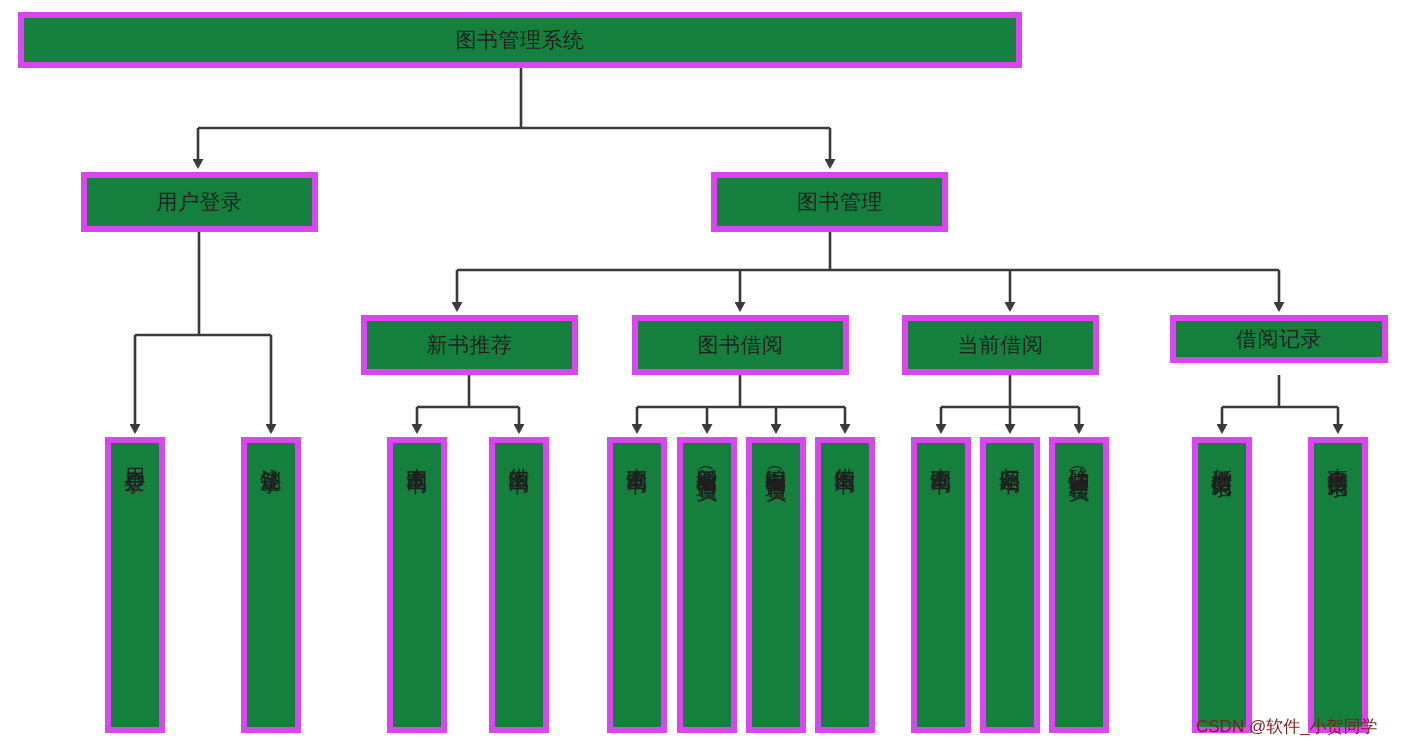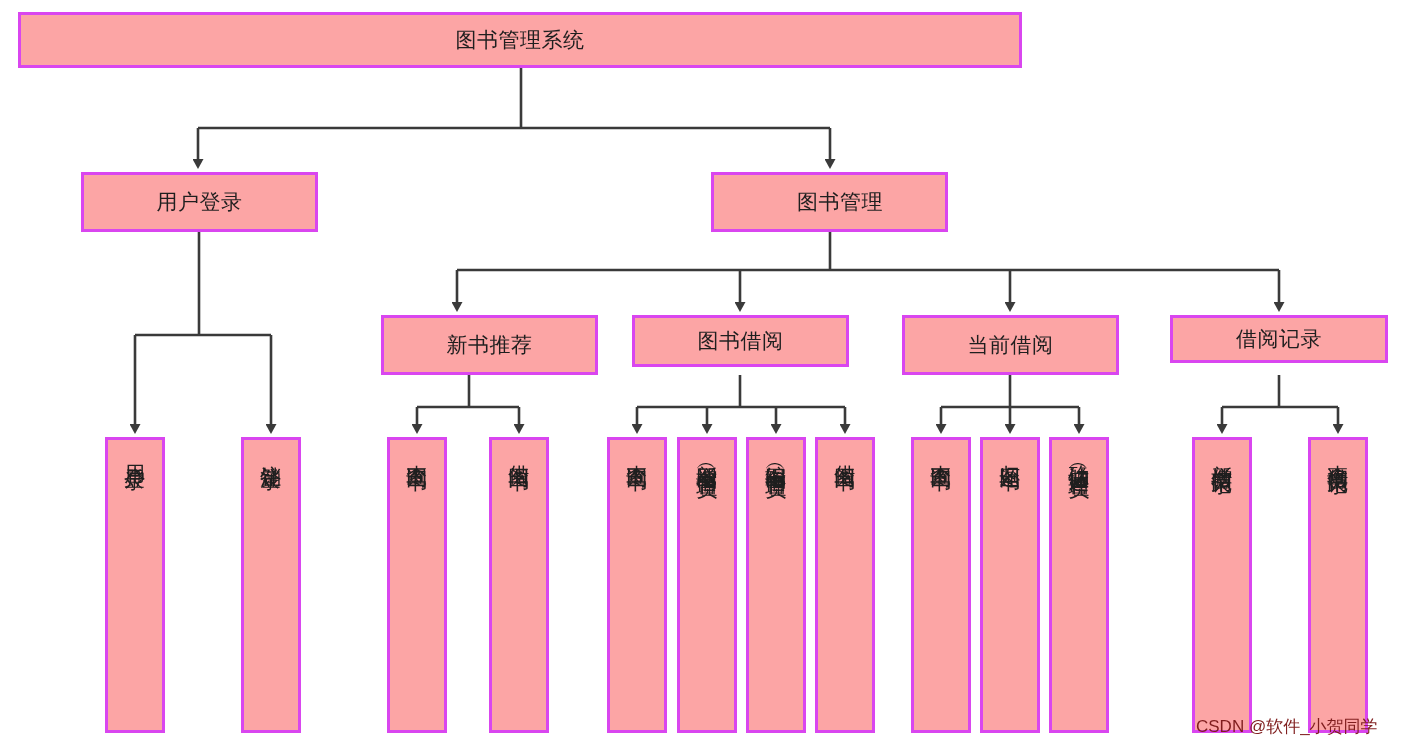--- a/index.html
+++ b/index.html
@@ -20,22 +20,22 @@
   #wires {
     position: absolute;
     left: 0;
     top: 0;
     width: 1405px;
     height: 747px;
   }
   .node {
     position: absolute;
     box-sizing: border-box;
-    background: #fca5a5;
-    border: 3px solid #d946ef;
+    background: #15803d;
+    border: 6px solid #d946ef;
     display: flex;
     align-items: center;
     justify-content: center;
     text-align: center;
     color: #1f1f1f;
   }
   .node .label {
     display: block;
     line-height: 1.12;
     letter-spacing: 0.5px;
@@ -122,27 +122,27 @@
     <span class="label">图书管理系统</span>
   </div>
 
   <div class="node horizontal" style="left:81px; top:172px; width:237px; height:60px;">
     <span class="label">用户登录</span>
   </div>
   <div class="node horizontal" style="left:711px; top:172px; width:237px; height:60px;padding-left:21px;">
     <span class="label">图书管理</span>
   </div>
 
-  <div class="node horizontal" style="left:361px; top:315px; width:217px; height:60px;margin-left:20px;">
+  <div class="node horizontal" style="left:361px; top:315px; width:217px; height:60px;">
     <span class="label">新书推荐</span>
   </div>
-  <div class="node horizontal" style="left:632px; top:315px; width:217px; height:52px;">
+  <div class="node horizontal" style="left:632px; top:315px; width:217px; height:60px;">
     <span class="label">图书借阅</span>
   </div>
-  <div class="node horizontal" style="left:902px; top:315px; width:217px; height:60px;">
+  <div class="node horizontal" style="left:902px; top:315px; width:197px; height:60px;">
     <span class="label">当前借阅</span>
   </div>
   <div class="node horizontal" style="left:1170px; top:315px; width:218px; height:48px;">
     <span class="label">借阅记录</span>
   </div>
 
   <div class="node vertical" style="left:105px; top:437px; width:60px; height:296px;">
     <span class="label">用户登录</span>
   </div>
   <div class="node vertical" style="left:241px; top:437px; width:60px; height:296px;">

